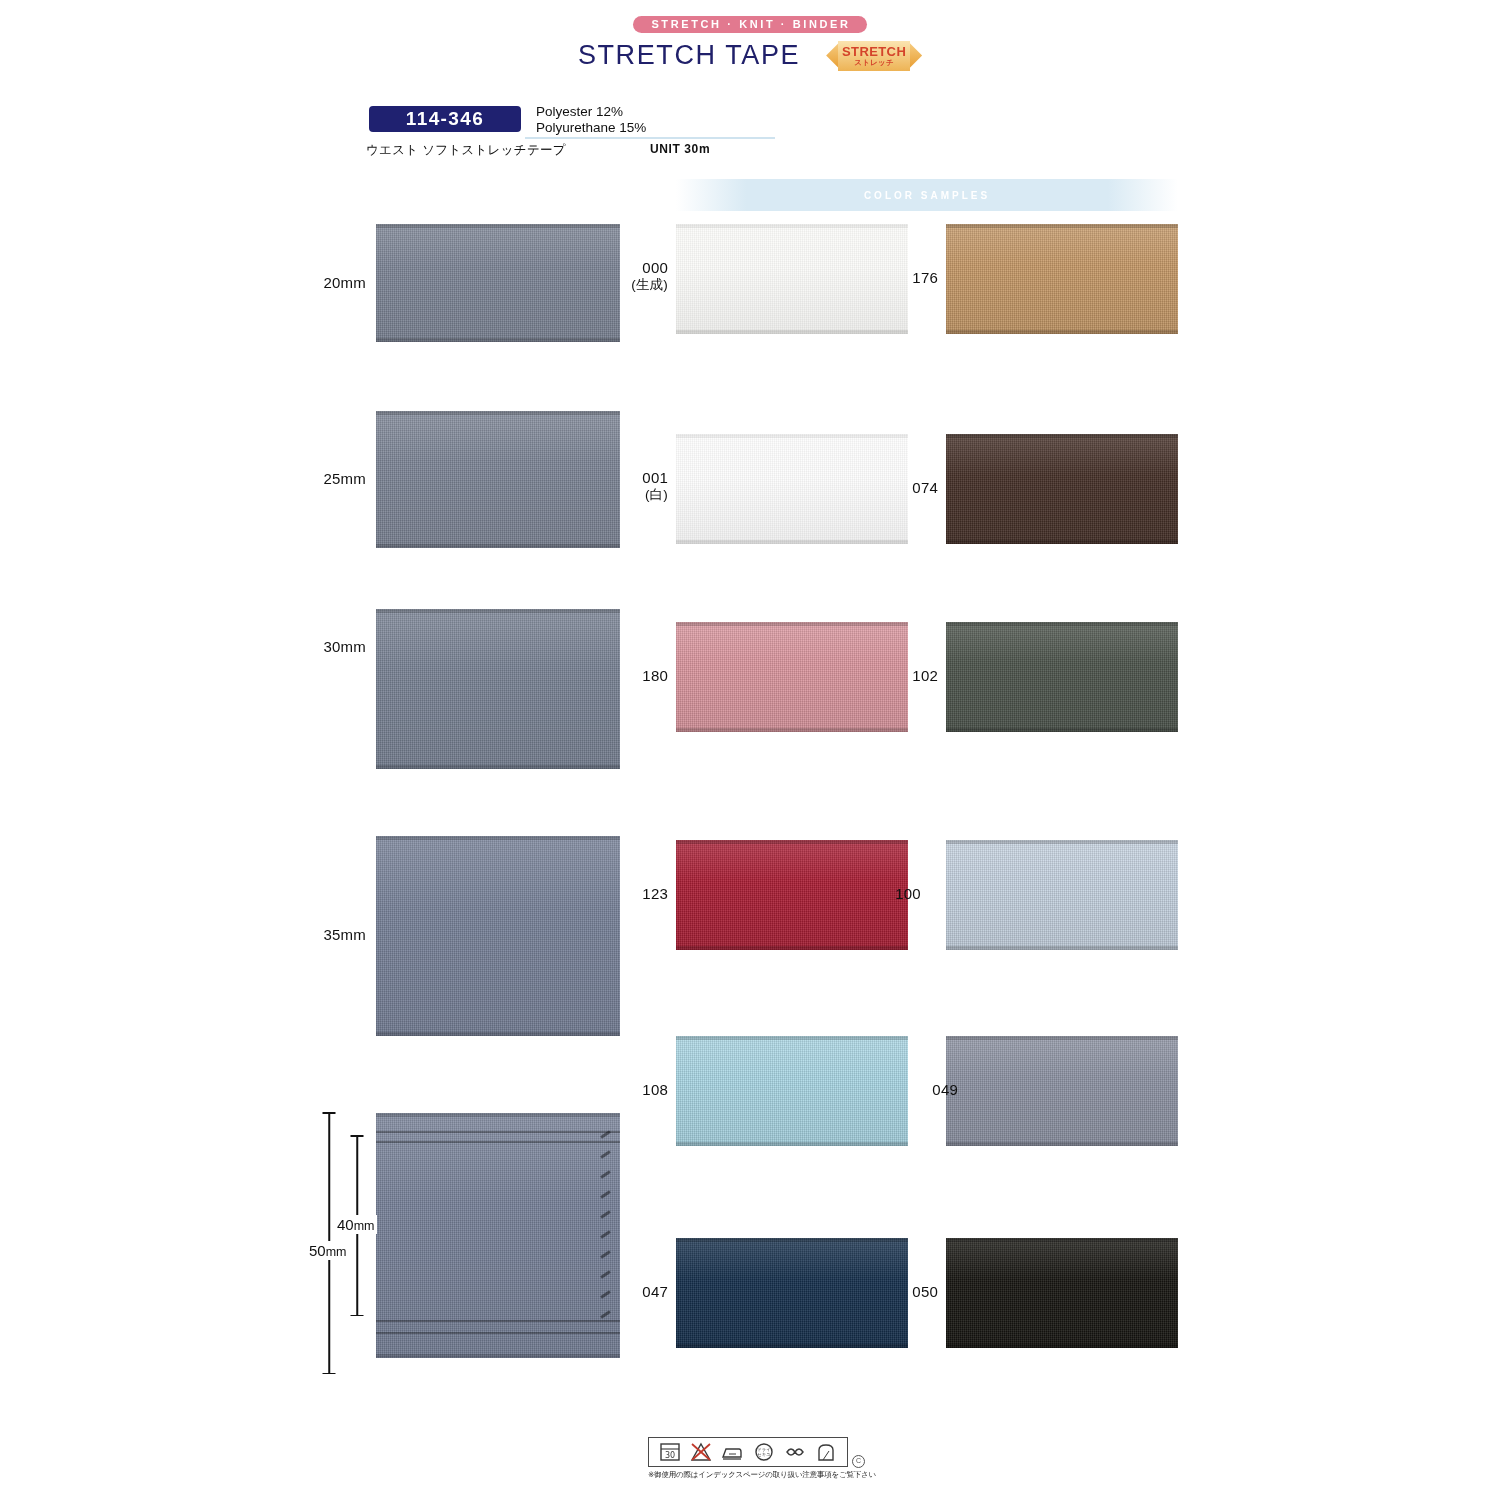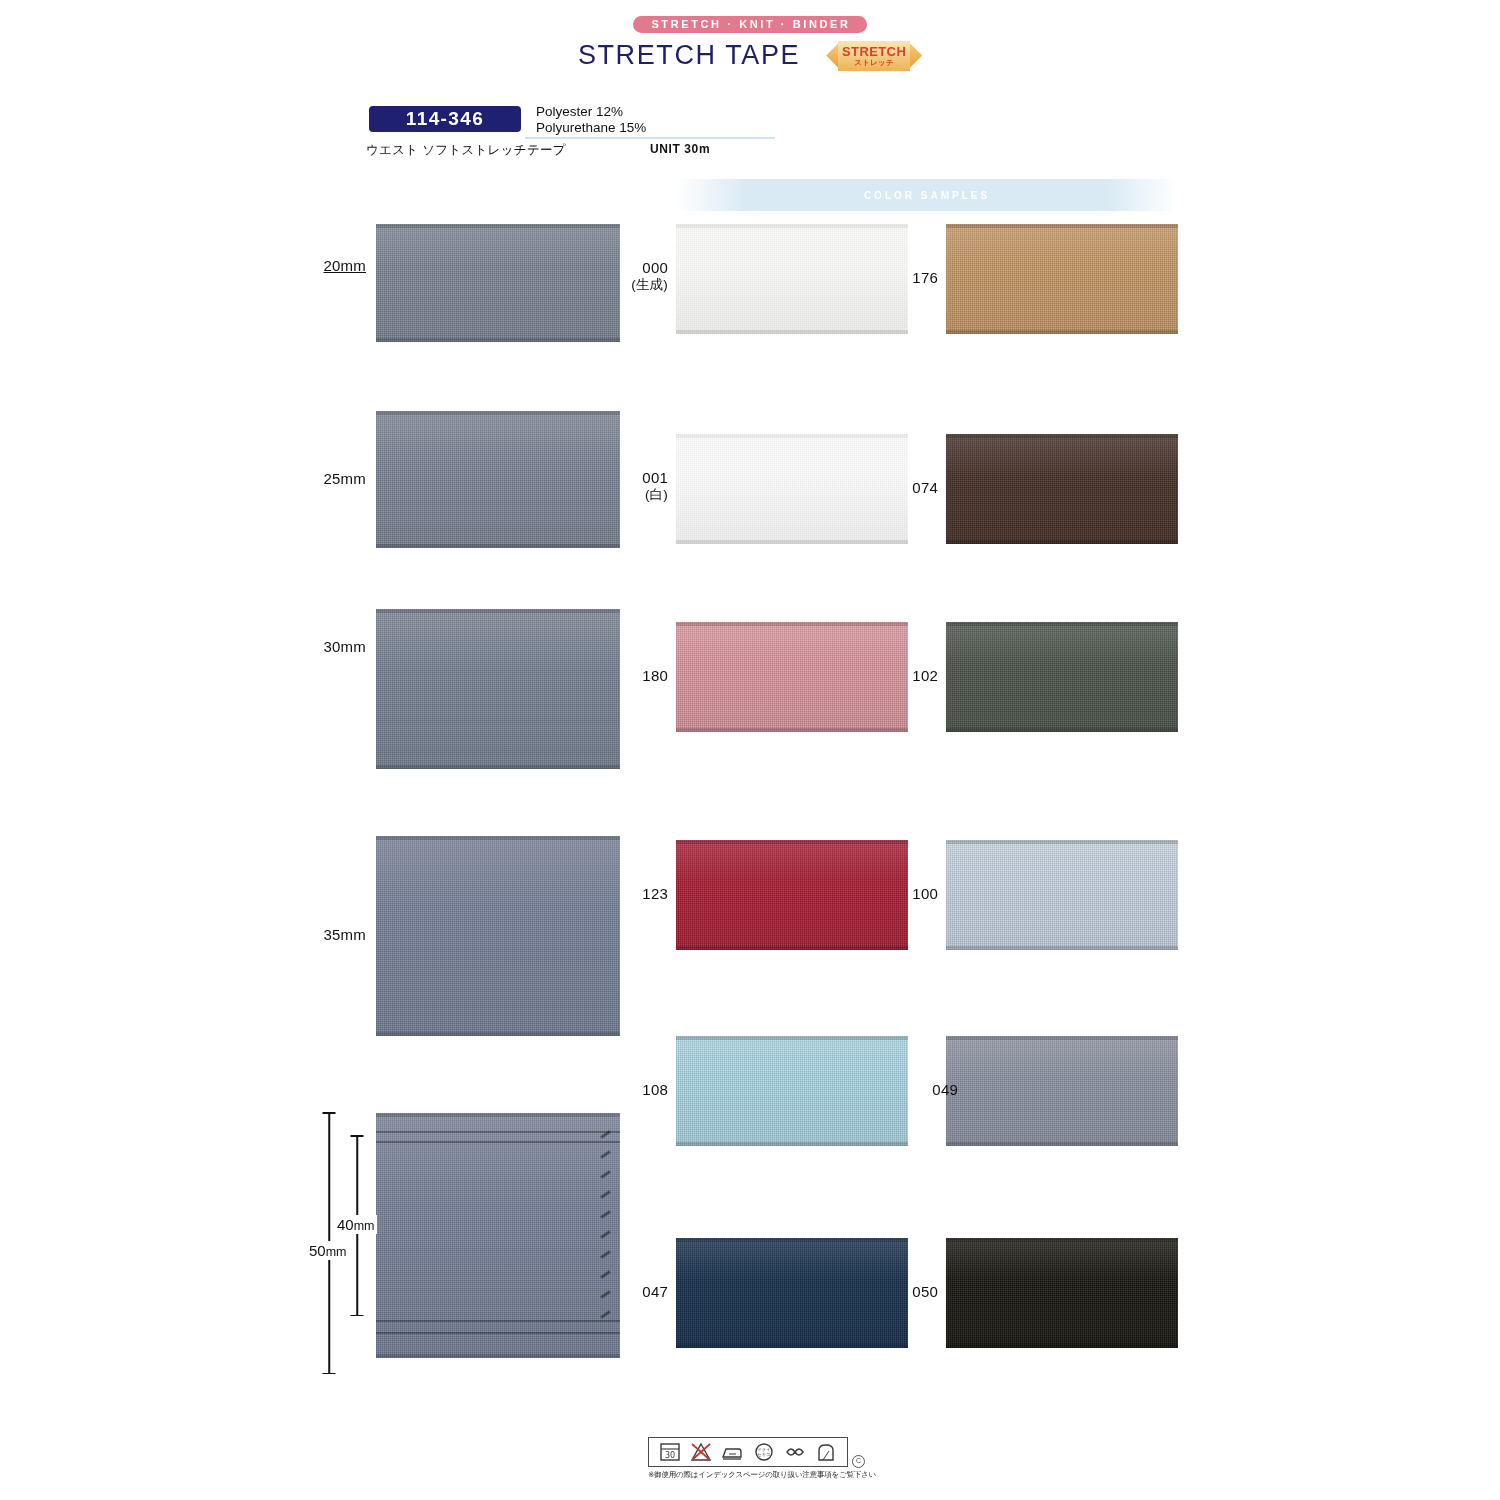--- a/index.html
+++ b/index.html
@@ -155,21 +155,21 @@
   <div id="care-note">※御使用の際はインデックスページの取り扱い注意事項をご覧下さい</div>
 </div>
 <div id="copy-c">C</div>
 
 <div class="tape" style="left: 376px; top: 224px; width: 244px; height: 118px; background: rgb(126, 135, 152);">
     <div class="weave"></div>
     <div class="sheen"></div>
     <div class="edge-top"></div>
     <div class="edge-bot"></div>
   </div>
-<div class="swatch-label" style="left: 266px; top: 257px; width: 100px; text-decoration: underline;"><span>20mm</span></div>
+<div class="swatch-label" style="left: 266px; top: 274px; width: 100px;"><span>20mm</span></div>
 <div class="tape" style="left: 376px; top: 411px; width: 244px; height: 137px; background: rgb(126, 135, 152);">
     <div class="weave"></div>
     <div class="sheen"></div>
     <div class="edge-top"></div>
     <div class="edge-bot"></div>
   </div>
 <div class="swatch-label" style="left: 266px; top: 469.5px; width: 100px;"><span>25mm</span></div>
 <div class="tape" style="left: 376px; top: 609px; width: 244px; height: 160px; background: rgb(122, 132, 150);">
     <div class="weave"></div>
     <div class="sheen"></div>
@@ -280,21 +280,21 @@
     <div class="edge-top"></div>
     <div class="edge-bot"></div>
   </div>
 <div class="swatch-label" style="left: 878px; top: 667px; width: 60px;"><span>102</span></div>
 <div class="tape" style="left: 946px; top: 840px; width: 232px; height: 110px; background: rgb(199, 212, 226);">
     <div class="weave"></div>
     <div class="sheen"></div>
     <div class="edge-top"></div>
     <div class="edge-bot"></div>
   </div>
-<div class="swatch-label" style="left: 878px; top: 885px; width: 60px;"><span>100</span></div>
+<div class="swatch-label" style="left: 878px; top: 885px; width: 60px; text-align: center;"><span>100</span></div>
 <div class="tape" style="left: 946px; top: 1036px; width: 232px; height: 110px; background: rgb(142, 148, 165);">
     <div class="weave"></div>
     <div class="sheen"></div>
     <div class="edge-top"></div>
     <div class="edge-bot"></div>
   </div>
 <div class="swatch-label" style="left: 898px; top: 1081px; width: 60px;"><span>049</span></div>
 <div class="tape" style="left: 946px; top: 1238px; width: 232px; height: 110px; background: rgb(23, 22, 17);">
     <div class="weave"></div>
     <div class="sheen"></div>

